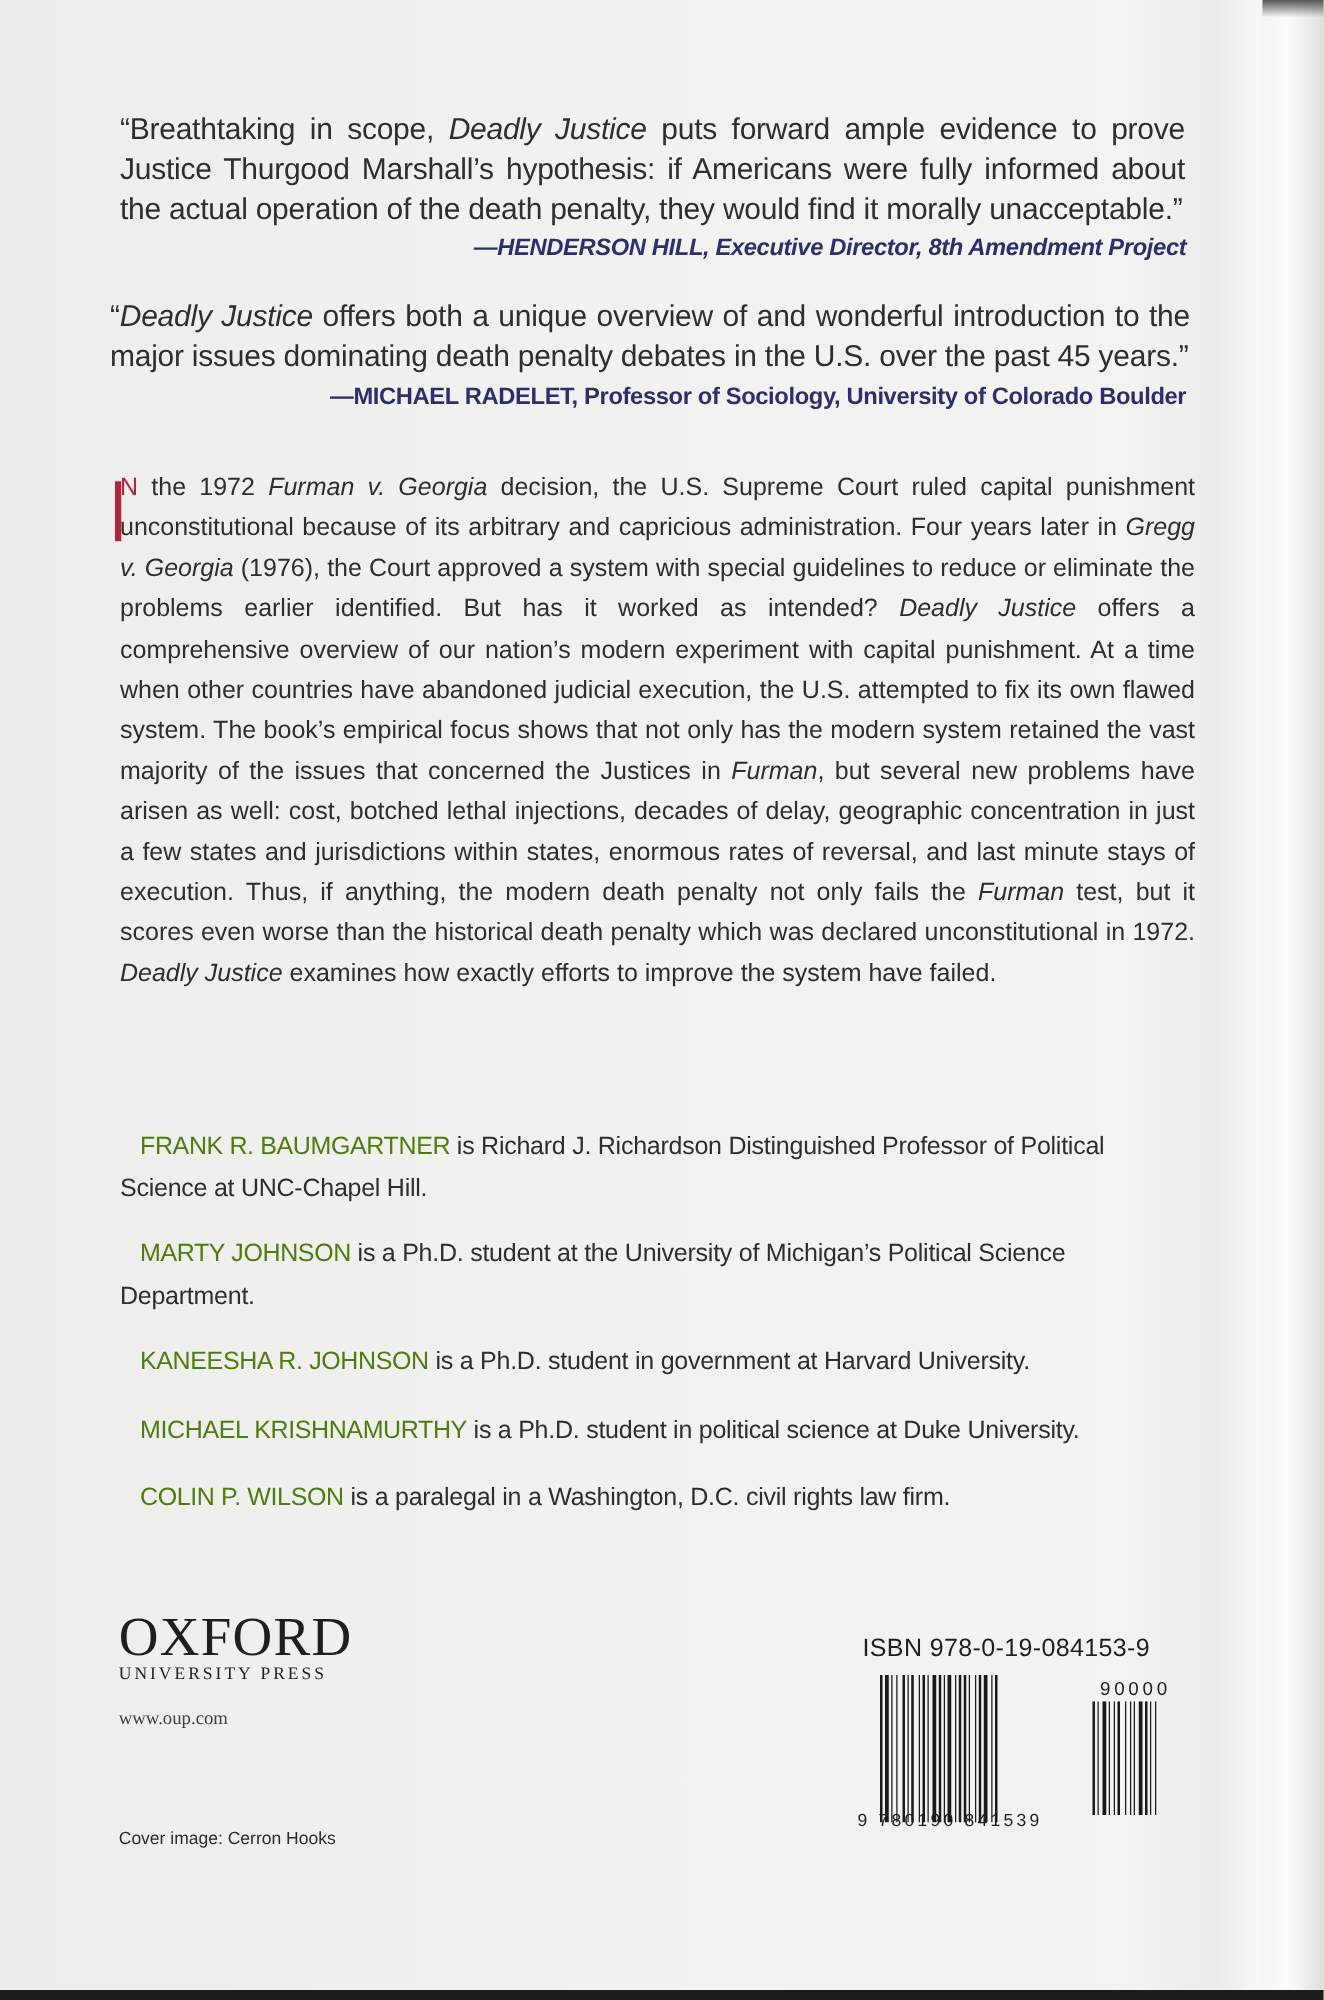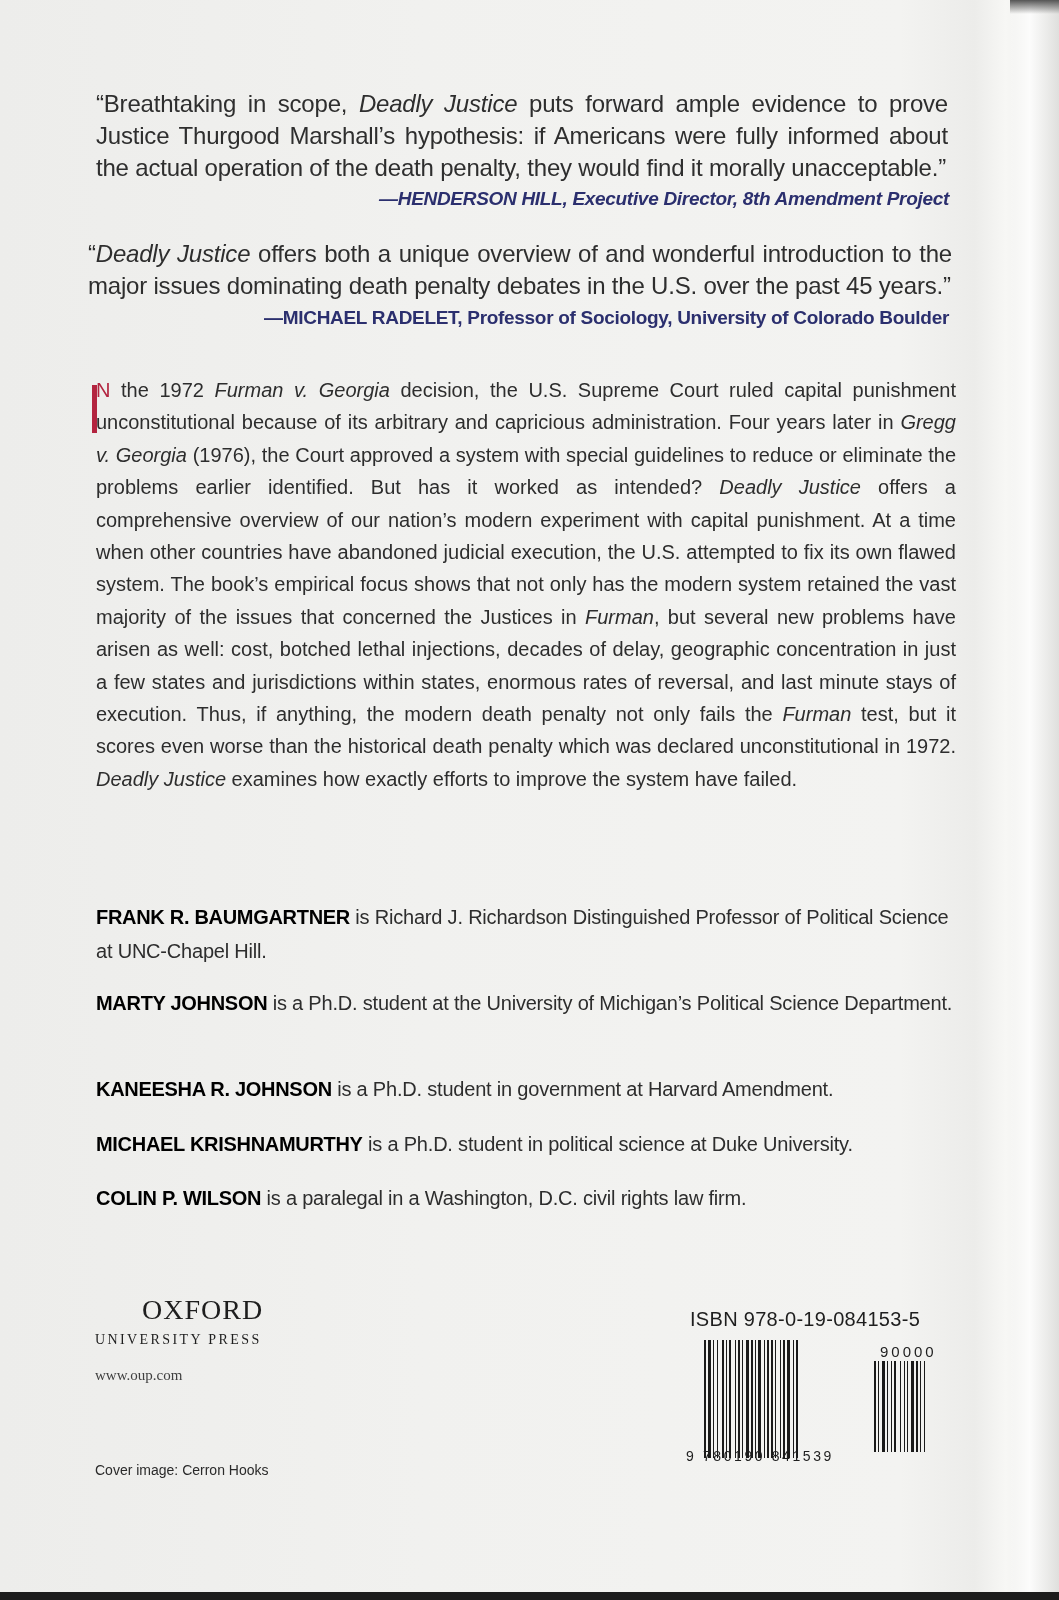--- a/index.html
+++ b/index.html
@@ -39,24 +39,24 @@
     text-align-last:left;
   }
   .blurb i { font-style:italic; }
   .dropbar { position:absolute; left:92px; top:385px; width:5px; height:48px; background:#b3243f; }
   .dropN { color:#b3243f; }
 
   .author {
     position:absolute; left:96px; width:862px;
     font-size:20px; line-height:34px; color:#2d2d2d; letter-spacing:-0.2px;
   }
-  .author .name { color:#000000; font-weight:bold; letter-spacing:-0.3px; }
+  .author .name { color:#4d7c0f; font-weight:normal; letter-spacing:-0.3px;margin-left:16px; }
 
   .oup { position:absolute; left:95px; top:1290px; font-family:"Liberation Serif", serif; color:#1e1e1e; }
-  .oup-title { font-size:28px; letter-spacing:1px; line-height:40px;margin-left:47px; }
+  .oup-title { font-size:44px; letter-spacing:1px; line-height:40px; }
   .oup-sub { font-size:14px; letter-spacing:2.4px; margin-top:2px; }
   .oup-url { position:absolute; left:95px; top:1367px; font-family:"Liberation Serif", serif; font-size:15px; color:#404040; }
   .cover-credit { position:absolute; left:95px; top:1462px; font-family:Liberation Sans, sans-serif; font-size:14px; color:#2a2a2a; }
 
   .isbn { position:absolute; left:690px; top:1308px; font-size:20px; color:#1e1e1e; letter-spacing:0.3px; }
   .barcode-main { position:absolute; left:703px; top:1340px; width:160px; height:118px; }
   .barcode-addon { position:absolute; left:873px; top:1361px; width:72px; height:91px; }
   .addon-digits { position:absolute; left:880px; top:1343px; font-size:15px; letter-spacing:3px; color:#1e1e1e; }
   .ean-digits { position:absolute; left:686px; top:1448px; font-size:14px; letter-spacing:2.6px; color:#1e1e1e; background:transparent; }
 </style>
@@ -79,37 +79,37 @@
   <span class="dropN">N</span><span><span> the 1972 </span><i>Furman v. Georgia</i><span> decision, the U.S. Supreme Court ruled capital punishment unconstitutional because of its arbitrary and capricious administration. Four years later in </span><i>Gregg v. Georgia</i><span> (1976), the Court approved a system with special guidelines to reduce or eliminate the problems earlier identified. But has it worked as intended? </span><i>Deadly Justice</i><span> offers a comprehensive overview of our nation’s modern experiment with capital punishment. At a time when other countries have abandoned judicial execution, the U.S. attempted to fix its own flawed system. The book’s empirical focus shows that not only has the modern system retained the vast majority of the issues that concerned the Justices in </span><i>Furman</i><span>, but several new problems have arisen as well: cost, botched lethal injections, decades of delay, geographic concentration in just a few states and jurisdictions within states, enormous rates of reversal, and last minute stays of execution. Thus, if anything, the modern death penalty not only fails the </span><i>Furman</i><span> test, but it scores even worse than the historical death penalty which was declared unconstitutional in 1972. </span><i>Deadly Justice</i><span> examines how exactly efforts to improve the system have failed.</span></span>
 </div>
 
 <div class="author condensed" style="top:900px;">
   <span class="name">FRANK R. BAUMGARTNER</span><span> is Richard J. Richardson Distinguished Professor of Political Science at UNC-Chapel Hill.</span>
 </div>
 <div class="author condensed" style="top:986px;">
   <span class="name">MARTY JOHNSON</span><span> is a Ph.D. student at the University of Michigan’s Political Science Department.</span>
 </div>
 <div class="author condensed" style="top:1072px;">
-  <span class="name">KANEESHA R. JOHNSON</span><span> is a Ph.D. student in government at Harvard Amendment.</span>
+  <span class="name">KANEESHA R. JOHNSON</span><span> is a Ph.D. student in government at Harvard University.</span>
 </div>
 <div class="author condensed" style="top:1127px;">
   <span class="name">MICHAEL KRISHNAMURTHY</span><span> is a Ph.D. student in political science at Duke University.</span>
 </div>
 <div class="author condensed" style="top:1181px;">
   <span class="name">COLIN P. WILSON</span><span> is a paralegal in a Washington, D.C. civil rights law firm.</span>
 </div>
 
 <div class="oup">
   <div class="oup-title">OXFORD</div>
   <div class="oup-sub">UNIVERSITY PRESS</div>
 </div>
 <div class="oup-url">www.oup.com</div>
 <div class="cover-credit">Cover image: Cerron Hooks</div>
 
-<div class="isbn">ISBN 978-0-19-084153-5</div>
+<div class="isbn">ISBN 978-0-19-084153-9</div>
 <div class="addon-digits">90000</div>
 <svg class="barcode-main" viewBox="0 0 160 118" preserveAspectRatio="none">
   <g fill="#1a1a1a" id="bars-main">
       <rect x="1" y="0" width="2" height="118"></rect>
       <rect x="5" y="0" width="3" height="118"></rect>
       <rect x="10" y="0" width="1" height="118"></rect>
       <rect x="14" y="0" width="1" height="118"></rect>
       <rect x="19" y="0" width="2" height="118"></rect>
       <rect x="23" y="0" width="1" height="118"></rect>
       <rect x="26" y="0" width="2" height="118"></rect>

